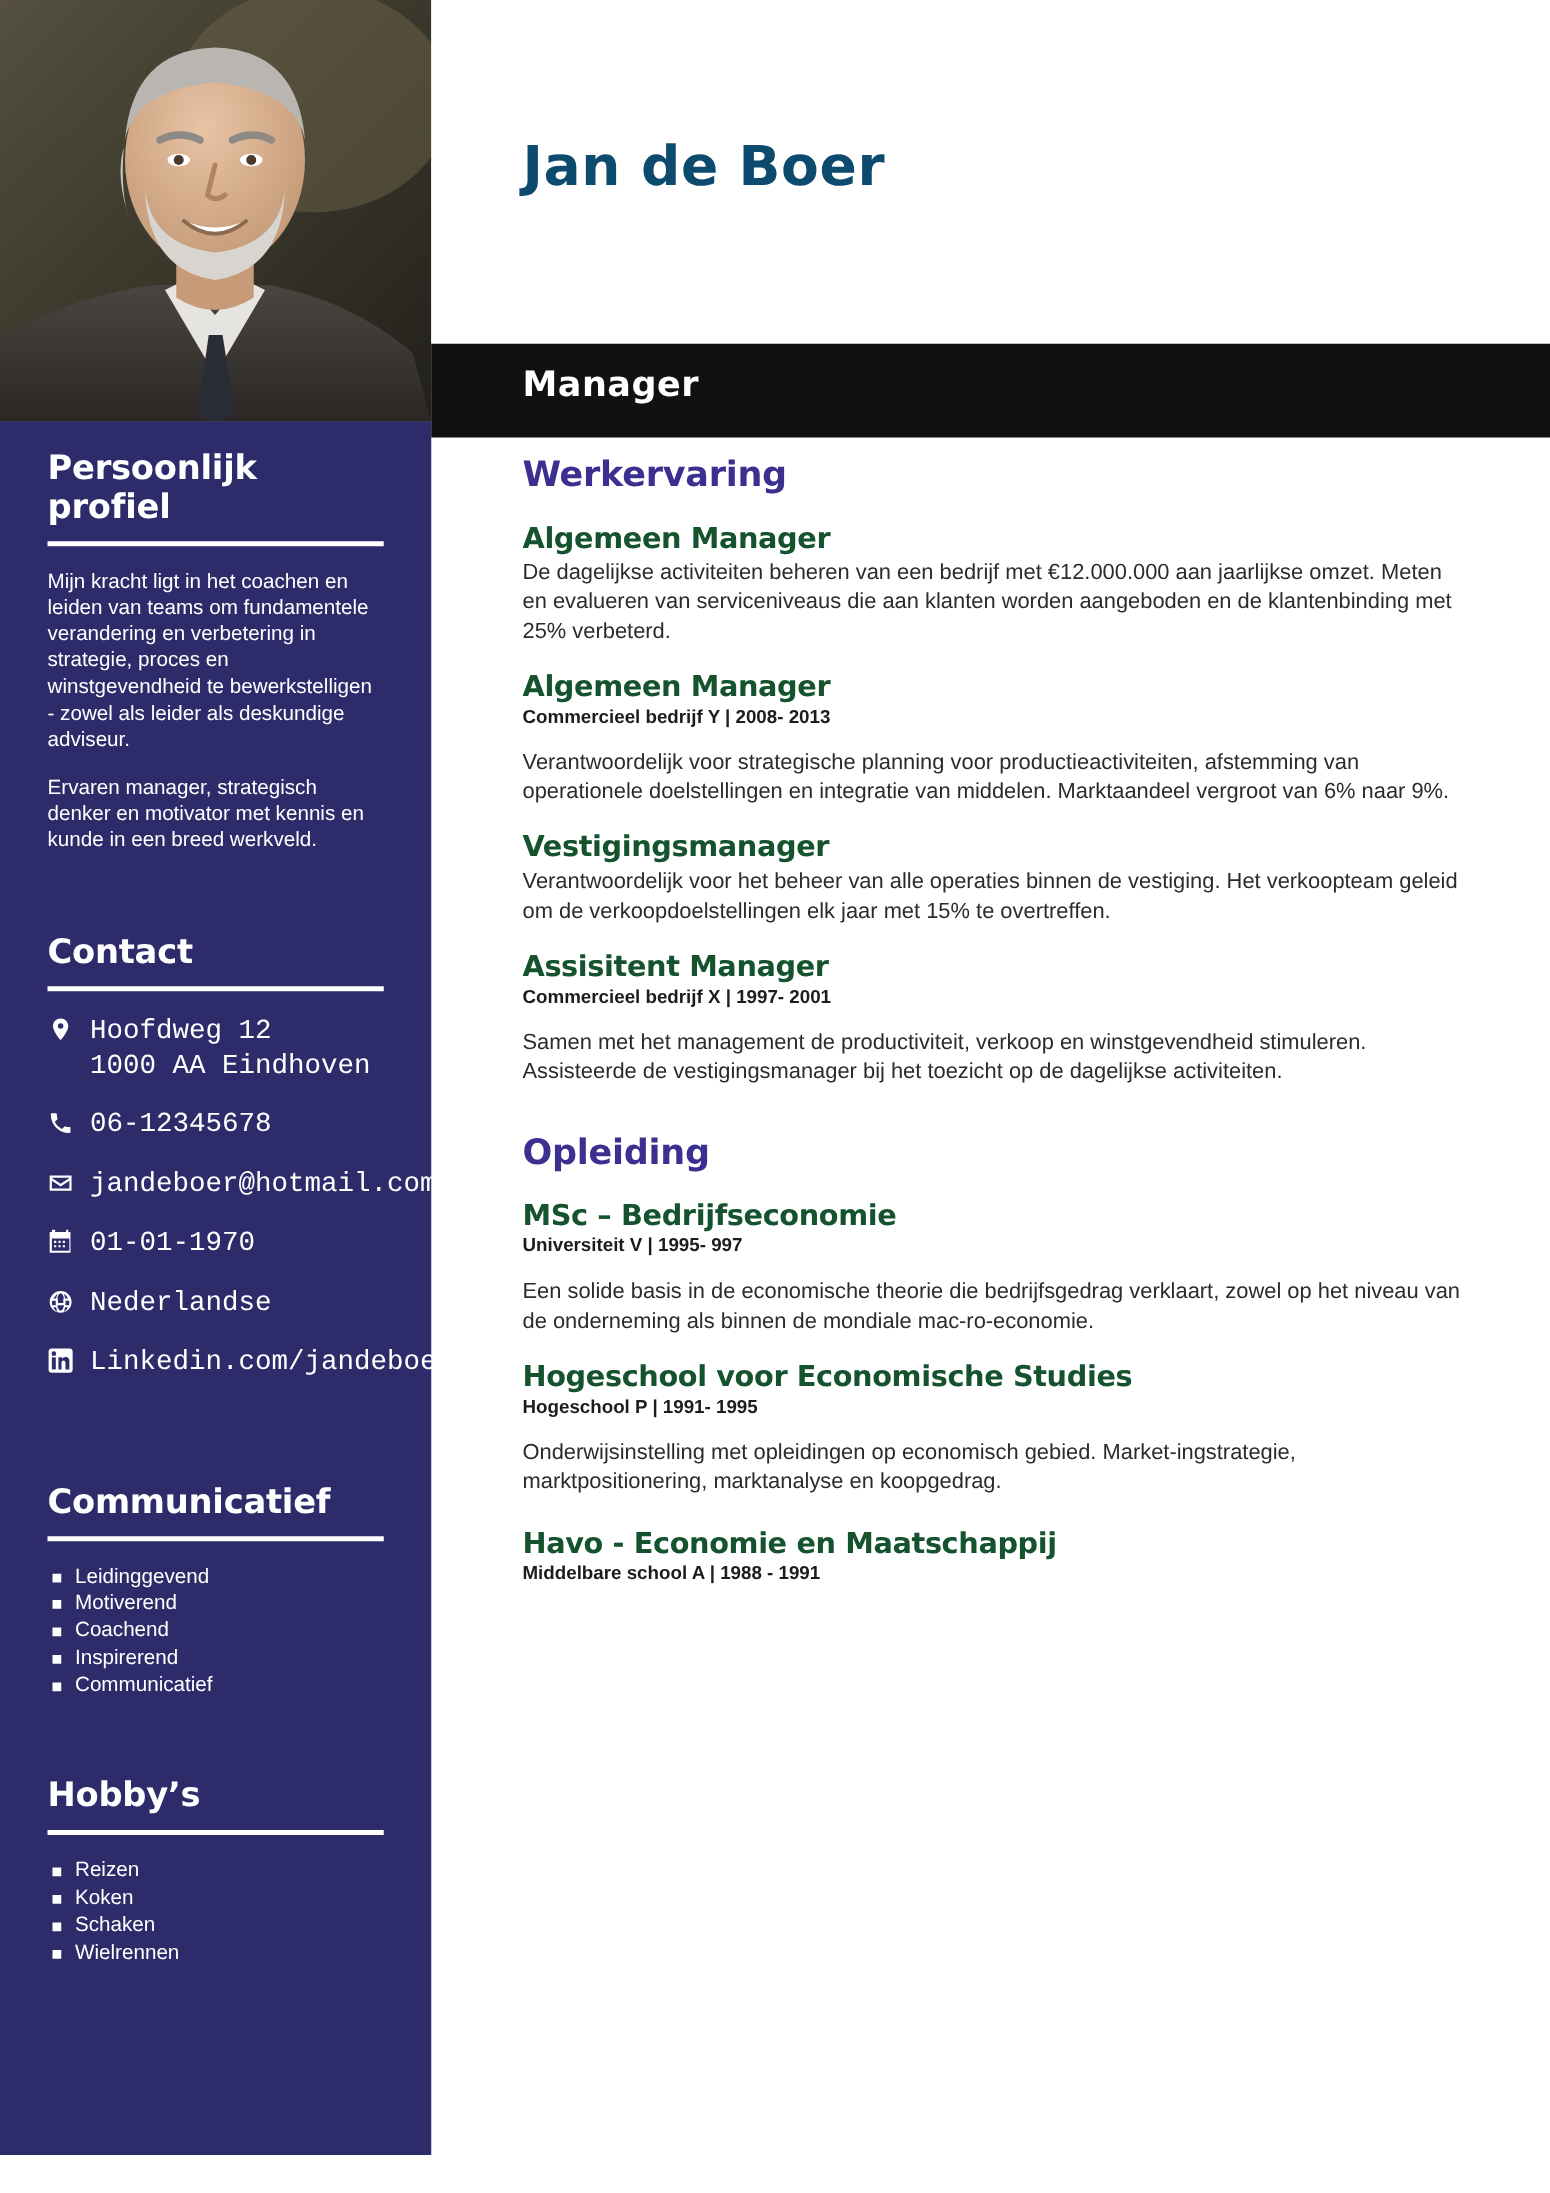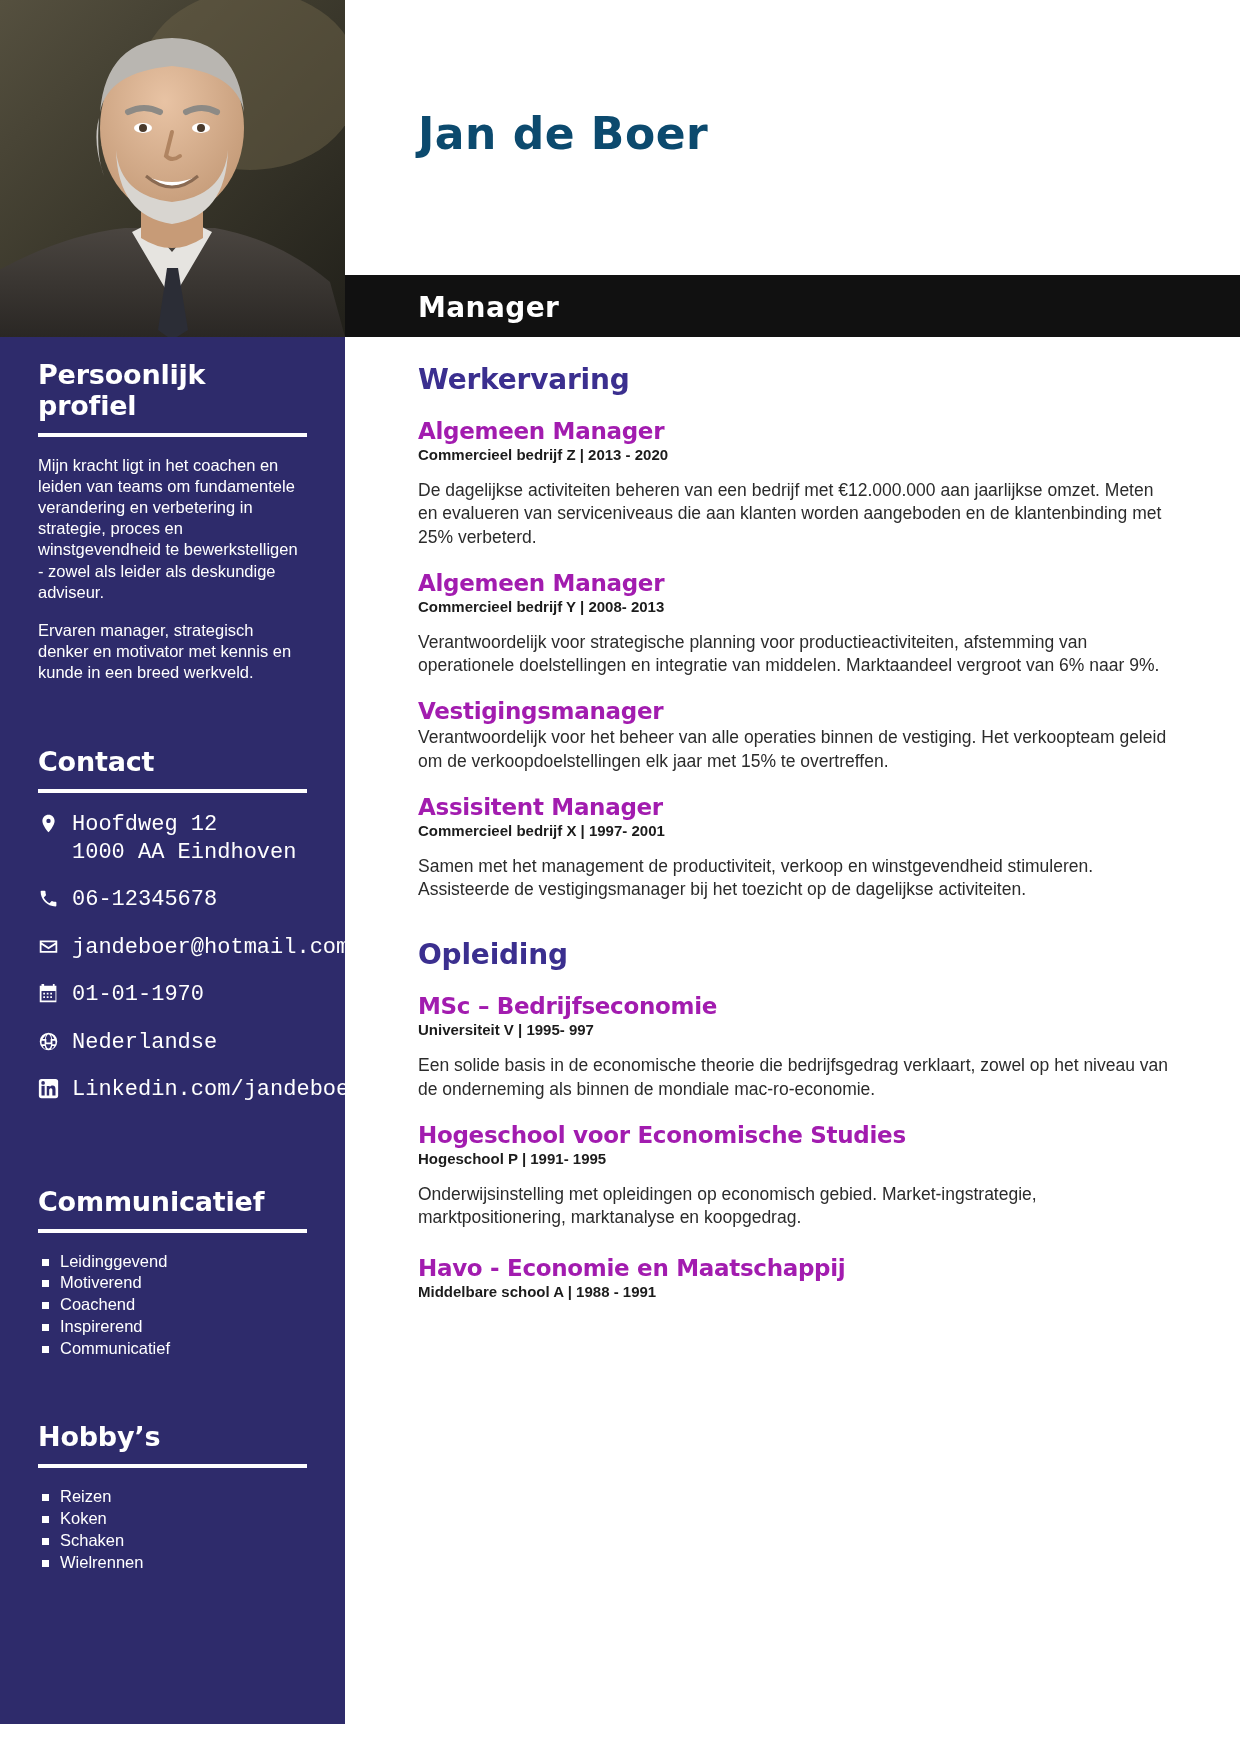--- a/index.html
+++ b/index.html
@@ -57,41 +57,41 @@
   .name-bar {
     position:absolute; left:345px; top:0; width:895px; height:275px;
     background:#ffffff;
   }
   .name {
     position:absolute; left:73px; top:108px;
     font-family:"DejaVu Sans", sans-serif;
     font-size:44px; font-weight:bold; color:#0c4a6e; letter-spacing:0.5px;
   }
   .role-bar {
-    position:absolute; left:345px; top:275px; width:895px; height:62px;
+    position:absolute; left:345px; top:275px; width:895px; height:75px;
     background:#111111;
   }
   .role {
     position:absolute; left:73px; top:16px;
     font-family:"DejaVu Sans", sans-serif;
     font-size:28px; font-weight:bold; color:#ffffff; letter-spacing:0.4px;
   }
 
   .main {
     position:absolute; left:345px; top:337px; width:895px;
     padding:26px 68px 0 73px;
   }
   .main-h {
     color:#3b2f8f; font-size:28px; font-weight:bold;
     font-family:"DejaVu Sans", sans-serif;
     margin-bottom:22px; letter-spacing:-0.2px;
   }
   .entry { margin-bottom:21px; }
   .e-title {
-    color:#a21caf; font-size:23px; font-weight:bold;
+    color:#14532d; font-size:23px; font-weight:bold;
     font-family:"DejaVu Sans", sans-serif; letter-spacing:-0.3px;
     margin-bottom:2px;
   }
   .e-sub { color:#1c1c1c; font-size:15px; font-weight:bold; margin-bottom:16px; }
   .e-body { color:#2b2b2b; font-size:17.5px; line-height:1.33; }
 
   .sec-gap { height:16px; }
 </style>
 </head>
 <body>
@@ -252,21 +252,20 @@
   <div class="role-bar">
     <div class="role">Manager</div>
   </div>
 
   <div class="main">
 
     <div class="main-h">Werkervaring</div>
 
     <div class="entry">
       <div class="e-title">Algemeen Manager</div>
-      <div class="e-sub">Commercieel bedrijf Z | 2013 - 2020</div>
       <div class="e-body">De dagelijkse activiteiten beheren van een bedrijf met €12.000.000 aan jaarlijkse omzet. Meten en evalueren van serviceniveaus die aan klanten worden aangeboden en de klantenbinding met 25% verbeterd.</div>
     </div>
 
     <div class="entry">
       <div class="e-title">Algemeen Manager</div>
       <div class="e-sub">Commercieel bedrijf Y | 2008- 2013</div>
       <div class="e-body">Verantwoordelijk voor strategische planning voor productieactiviteiten, afstemming van operationele doelstellingen en integratie van middelen. Marktaandeel vergroot van 6% naar 9%.</div>
     </div>
 
     <div class="entry">

